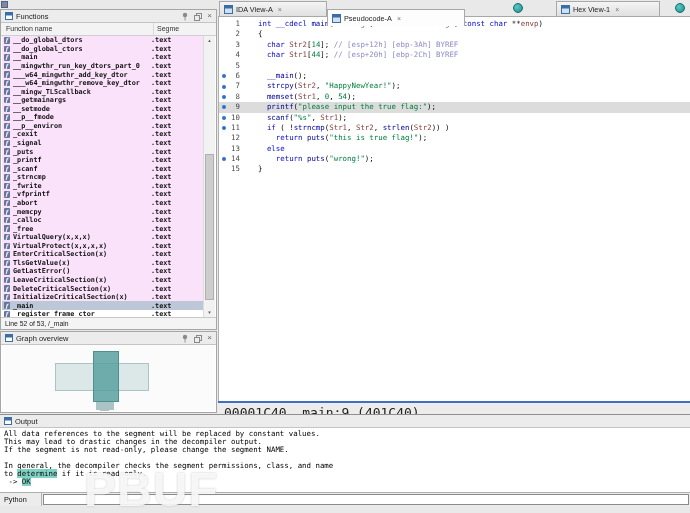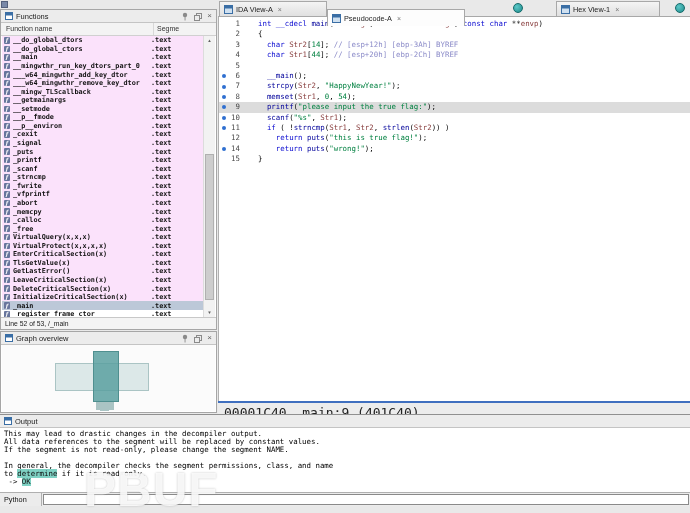--- a/index.html
+++ b/index.html
@@ -360,39 +360,40 @@
         <div class="cline"><span class="dot"></span><span class="lnum">3</span><span class="ltext"><span class="t-p">  </span><span class="t-k">char</span><span class="t-p"> </span><span class="t-v">Str2</span><span class="t-p">[</span><span class="t-n">14</span><span class="t-p">]; </span><span class="t-c">// [esp+12h] [ebp-3Ah] BYREF</span></span></div>
         <div class="cline"><span class="dot"></span><span class="lnum">4</span><span class="ltext"><span class="t-p">  </span><span class="t-k">char</span><span class="t-p"> </span><span class="t-v">Str1</span><span class="t-p">[</span><span class="t-n">44</span><span class="t-p">]; </span><span class="t-c">// [esp+20h] [ebp-2Ch] BYREF</span></span></div>
         <div class="cline"><span class="dot"></span><span class="lnum">5</span><span class="ltext"></span></div>
         <div class="cline"><span class="dot on"></span><span class="lnum">6</span><span class="ltext"><span class="t-p">  </span><span class="t-fn">__main</span><span class="t-p">();</span></span></div>
         <div class="cline"><span class="dot on"></span><span class="lnum">7</span><span class="ltext"><span class="t-p">  </span><span class="t-fn">strcpy</span><span class="t-p">(</span><span class="t-v">Str2</span><span class="t-p">, </span><span class="t-s">"HappyNewYear!"</span><span class="t-p">);</span></span></div>
         <div class="cline"><span class="dot on"></span><span class="lnum">8</span><span class="ltext"><span class="t-p">  </span><span class="t-fn">memset</span><span class="t-p">(</span><span class="t-v">Str1</span><span class="t-p">, </span><span class="t-n">0</span><span class="t-p">, </span><span class="t-n">54</span><span class="t-p">);</span></span></div>
         <div class="cline hl-line"><span class="dot on"></span><span class="lnum">9</span><span class="ltext"><span class="t-p">  </span><span class="t-fn">printf</span><span class="t-p">(</span><span class="t-s">"please input the true flag:"</span><span class="t-p">);</span></span></div>
         <div class="cline"><span class="dot on"></span><span class="lnum">10</span><span class="ltext"><span class="t-p">  </span><span class="t-fn">scanf</span><span class="t-p">(</span><span class="t-s">"%s"</span><span class="t-p">, </span><span class="t-v">Str1</span><span class="t-p">);</span></span></div>
         <div class="cline"><span class="dot on"></span><span class="lnum">11</span><span class="ltext"><span class="t-p">  </span><span class="t-k">if</span><span class="t-p"> ( !</span><span class="t-fn">strncmp</span><span class="t-p">(</span><span class="t-v">Str1</span><span class="t-p">, </span><span class="t-v">Str2</span><span class="t-p">, </span><span class="t-fn">strlen</span><span class="t-p">(</span><span class="t-v">Str2</span><span class="t-p">)) )</span></span></div>
         <div class="cline"><span class="dot"></span><span class="lnum">12</span><span class="ltext"><span class="t-p">    </span><span class="t-k">return</span><span class="t-p"> </span><span class="t-fn">puts</span><span class="t-p">(</span><span class="t-s">"this is true flag!"</span><span class="t-p">);</span></span></div>
+        <div class="cline"><span class="dot"></span><span class="lnum">13</span><span class="ltext"><span class="t-p">  </span><span class="t-k">else</span></span></div>
         <div class="cline"><span class="dot on"></span><span class="lnum">14</span><span class="ltext"><span class="t-p">    </span><span class="t-k">return</span><span class="t-p"> </span><span class="t-fn">puts</span><span class="t-p">(</span><span class="t-s">"wrong!"</span><span class="t-p">);</span></span></div>
         <div class="cline"><span class="dot"></span><span class="lnum">15</span><span class="ltext"><span class="t-p">}</span></span></div>
       </div>
   </div>
   <div id="code-status">00001C40  _main:9 (401C40)</div>
 
   <div id="output-panel">
     <div class="titlebar">
       <span class="tab-icon">
         <svg width="8" height="8">
             <rect x="0.5" y="0.5" width="7" height="7" fill="#fff" stroke="#3a6ea5"></rect>
             <rect x="1" y="1" width="6" height="2.5" fill="#3a6ea5"></rect>
           </svg>
       </span>
       <span class="title">Output</span>
     </div>
     <div id="output-lines">
+        <div class="oline"><span class="t-p">All data references to the segment will be replaced by constant values.</span></div>
         <div class="oline"><span class="t-p">This may lead to drastic changes in the decompiler output.</span></div>
-        <div class="oline"><span class="t-p">All data references to the segment will be replaced by constant values.</span></div>
         <div class="oline"><span class="t-p">If the segment is not read-only, please change the segment NAME.</span></div>
         <div class="oline"></div>
         <div class="oline"><span class="t-p">In general, the decompiler checks the segment permissions, class, and name</span></div>
         <div class="oline"><span class="t-p">to </span><span class="t-hl">determine</span><span class="t-p"> if it is read-only.</span></div>
         <div class="oline"><span class="t-p"> -&gt; </span><span class="t-hl">OK</span></div>
         <div class="oline"></div>
         <div class="oline"><span class="t-p">401910: using guessed type int __main(void);</span></div>
       </div>
     <div id="python-row">
       <span id="python-label">Python</span>

